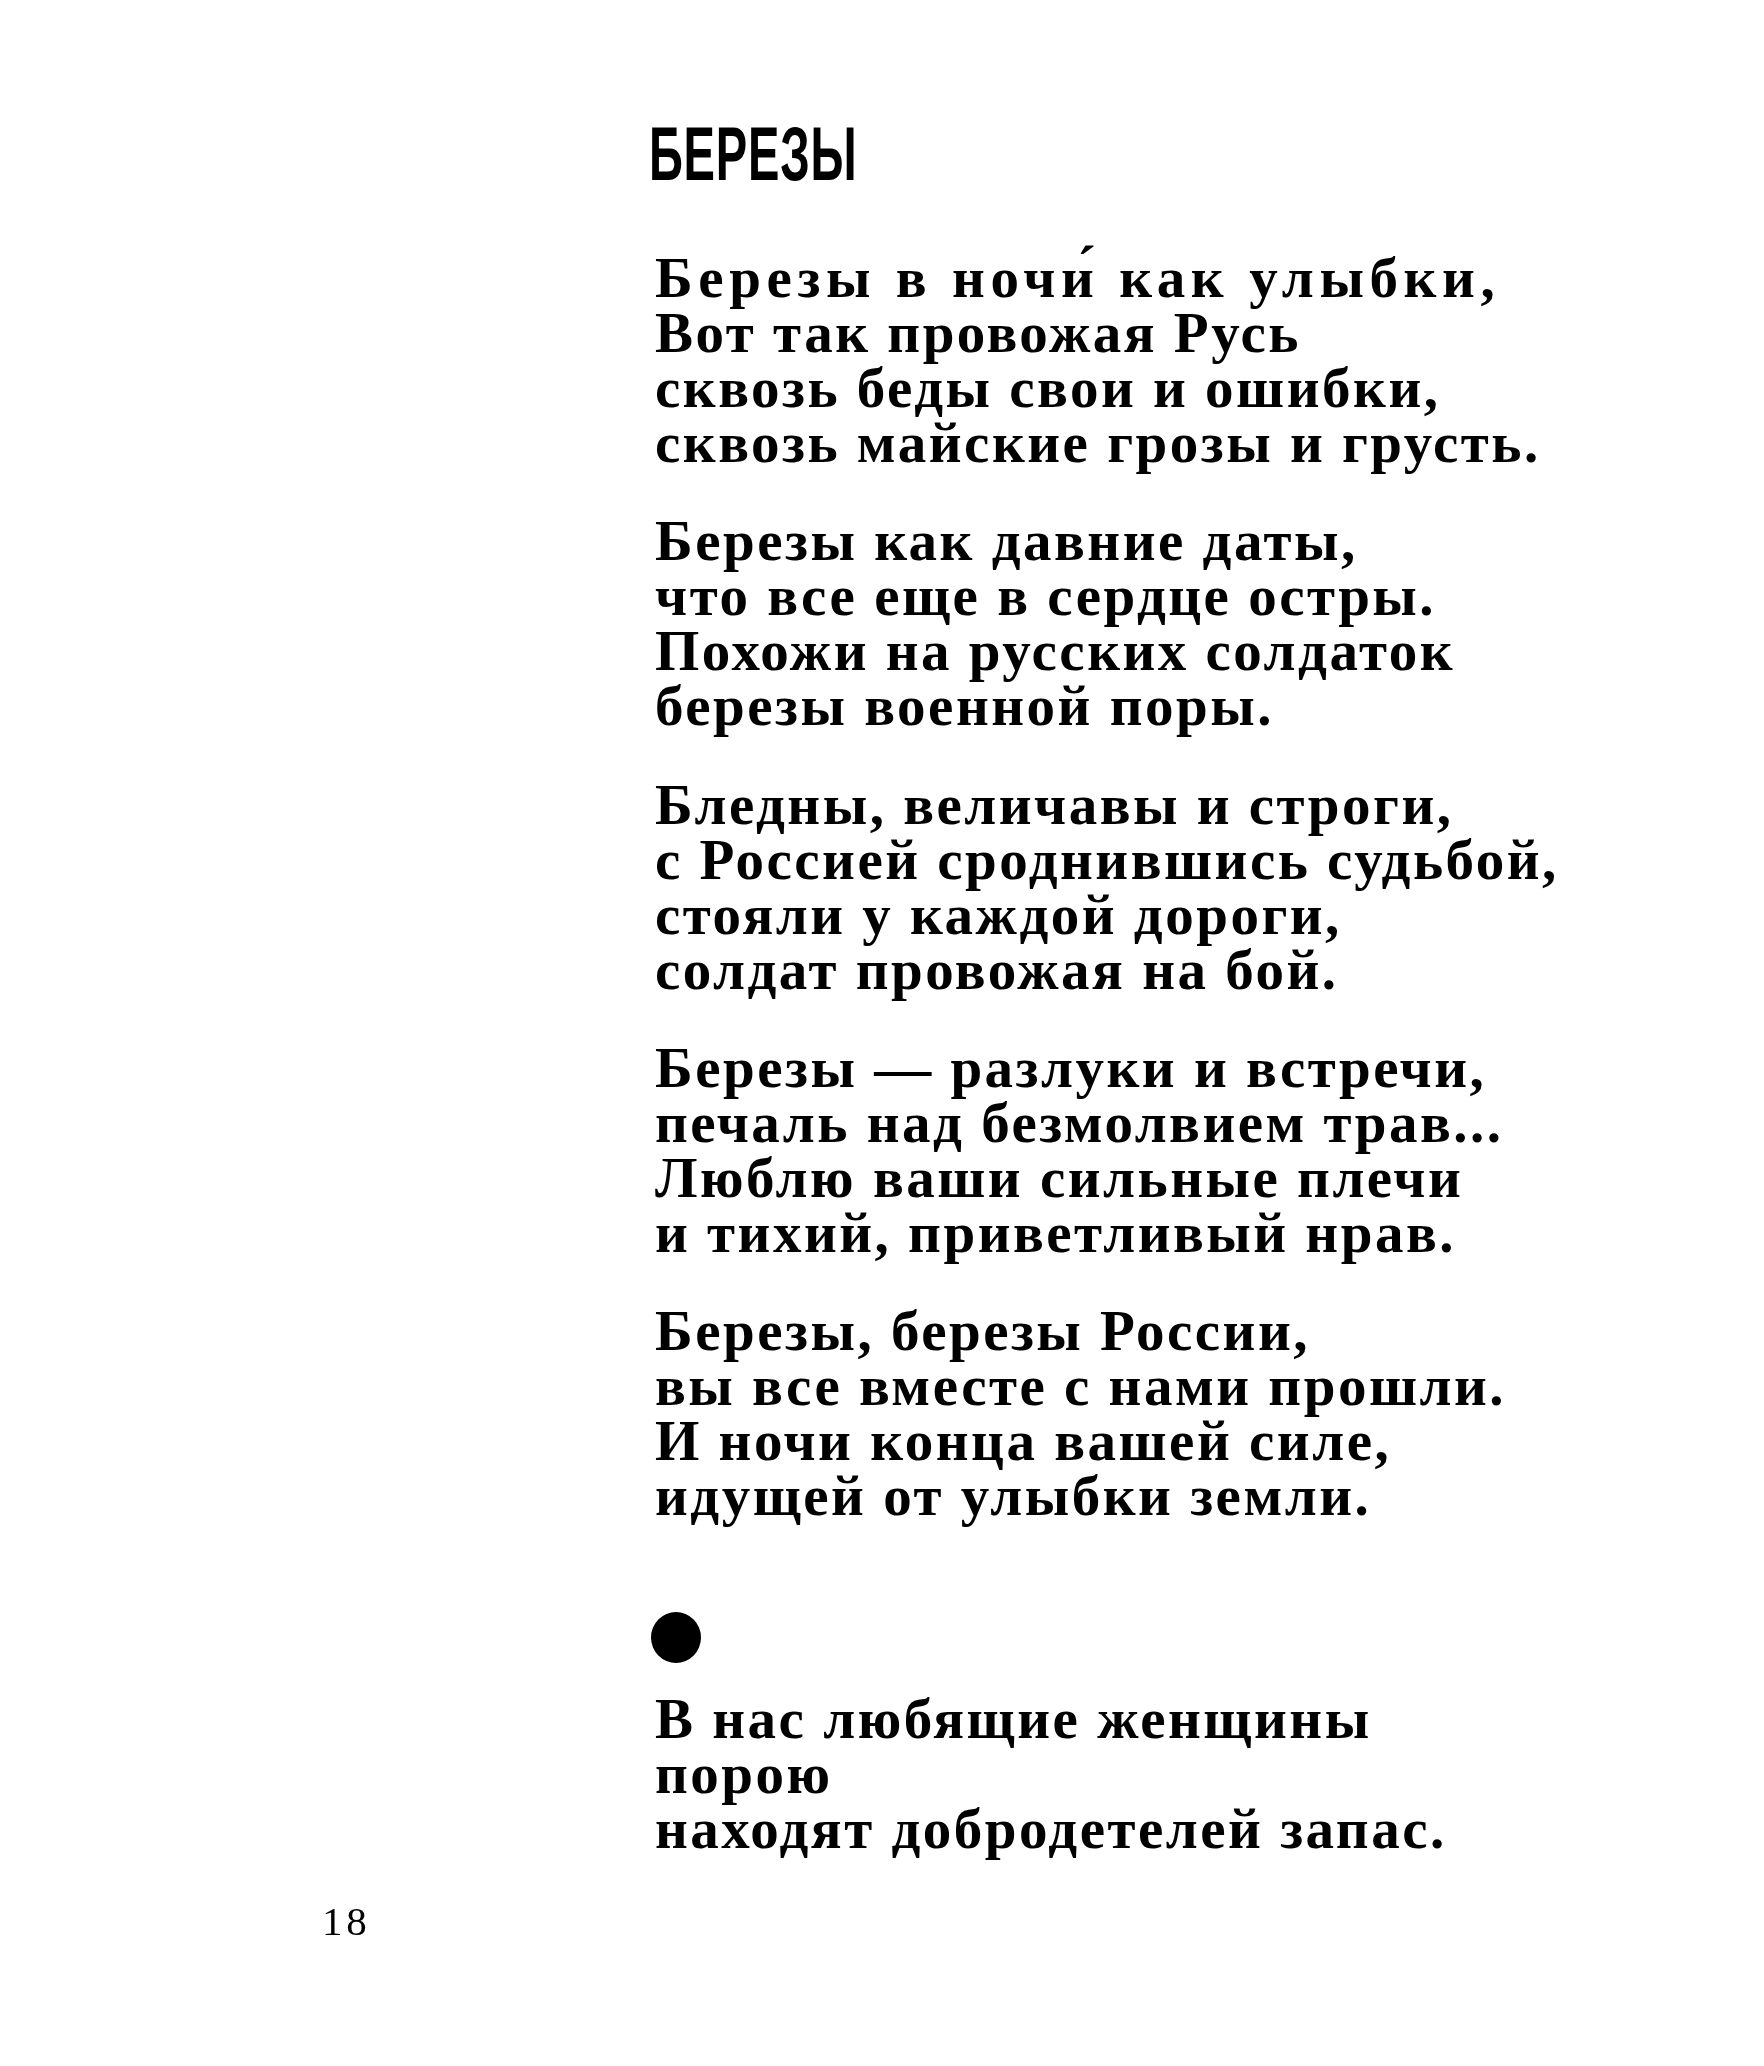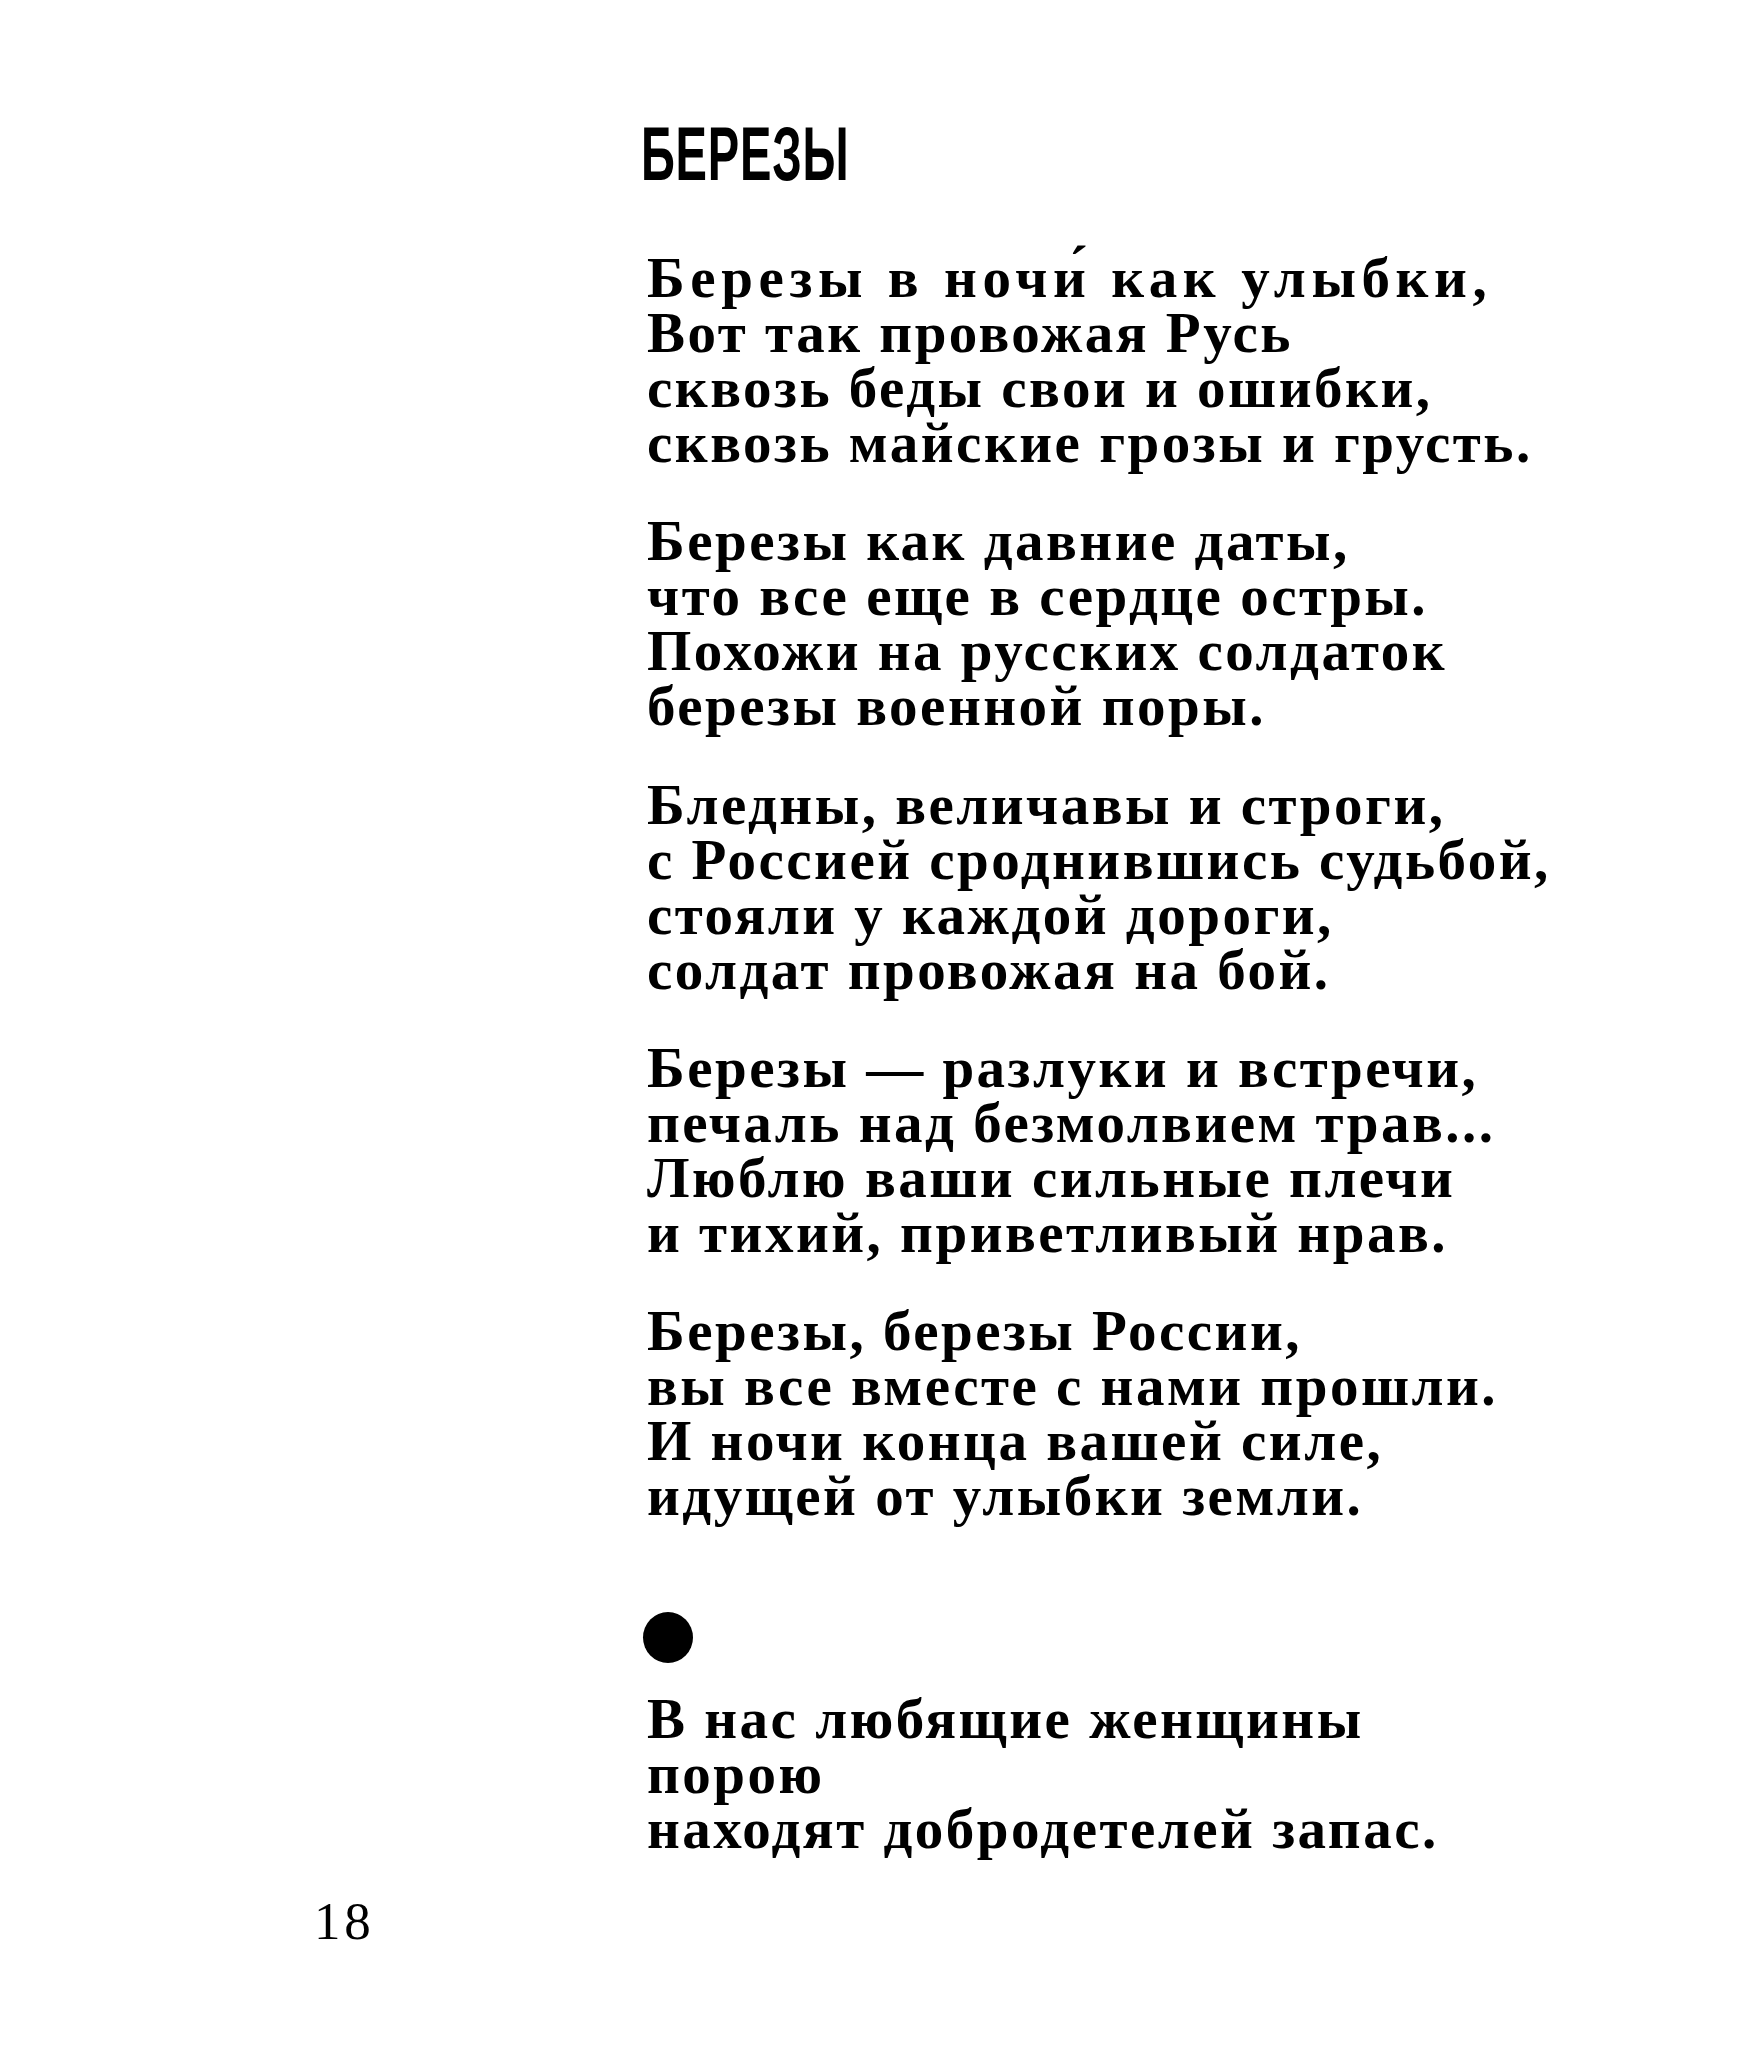--- a/index.html
+++ b/index.html
@@ -1,37 +1,37 @@
 <!DOCTYPE html>
 <html style="font-size:10px"><head>
 <meta charset="utf-8">
 <style>
   html, body { margin: 0; padding: 0; background: #ffffff; }
   body { width: 1764px; height: 2066px; position: relative; overflow: hidden; color: #000000; }
-  .page { position: absolute; left: 4px; top: 0; width: 1524px; height: 2066px; background: #ffffff; padding-left: 16px; }
+  .page { position: absolute; left: 12px; top: 0; width: 1524px; height: 2066px; background: #ffffff; padding-left: 16px; }
   .title {
     position: absolute; left: 637px; top: 116px;
     font-family: "Liberation Sans", sans-serif; font-weight: bold;
     font-size: 76px; line-height: 76px; letter-spacing: 1.2px;
     transform: scaleX(0.62); transform-origin: left top;
     white-space: nowrap;
   }
   .stanza { position: absolute; left: 643px; }
   .line {
     display: block; height: 55px; line-height: 55px;
     font-family: "Liberation Serif", serif; font-weight: bold;
     font-size: 57px; letter-spacing: 2.5px; white-space: nowrap;
   }
   .bullet {
     position: absolute; left: 639px; top: 1612px;
     width: 50px; height: 51px; border-radius: 50%; background: #000000;
   }
   .page-number {
     position: absolute; left: 310px; top: 1899px;
-    font-family: "Liberation Serif", serif; font-size: 53px; line-height: 44px;
+    font-family: "Liberation Serif", serif; font-size: 41px; line-height: 44px;
     letter-spacing: 3.7px; white-space: nowrap;
   }
 </style>
 </head>
 <body>
 
 <div class="page">
 
   <div class="title">БЕРЕЗЫ</div>
 

